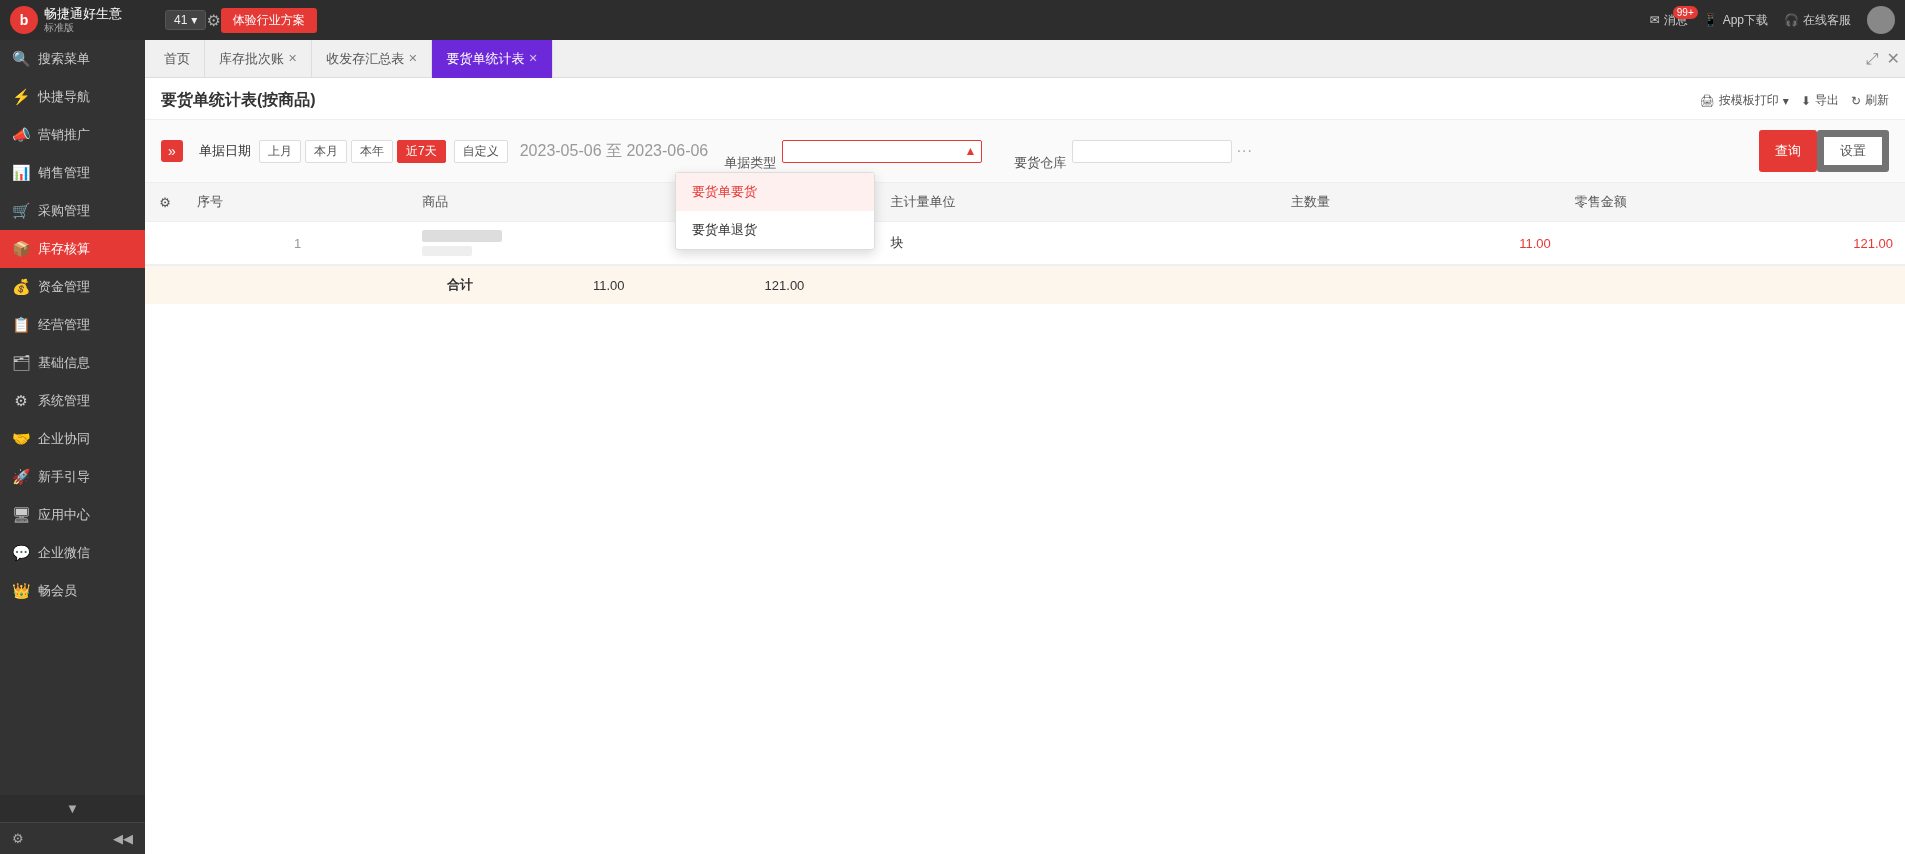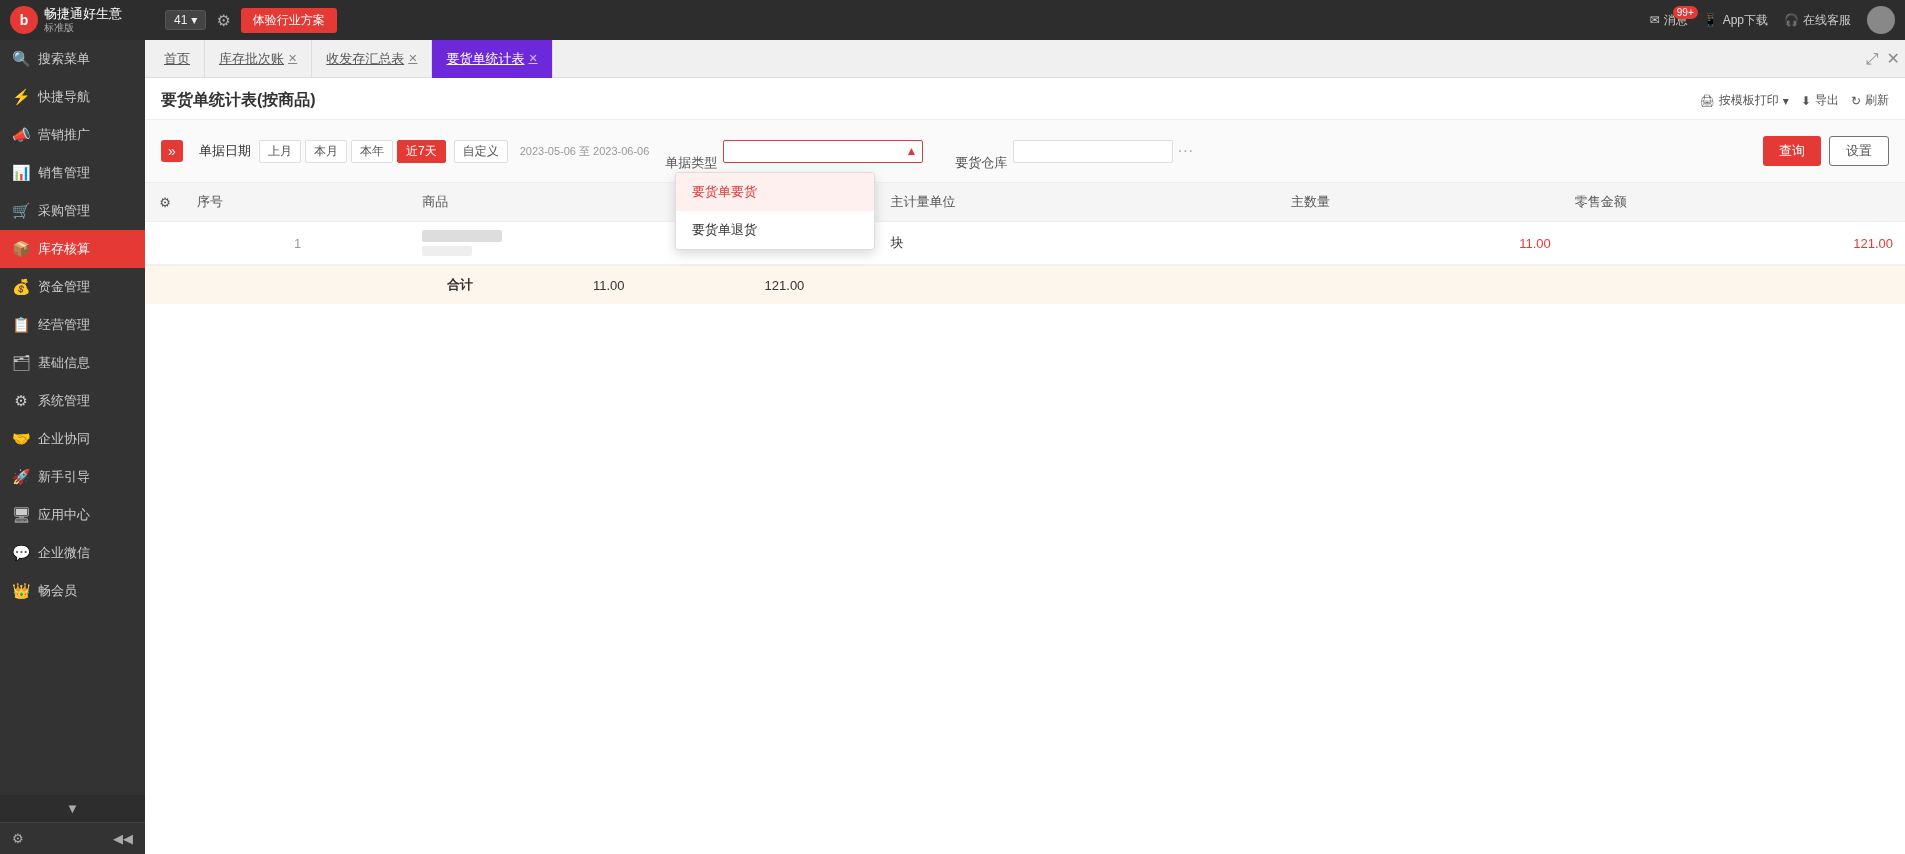--- a/index.html
+++ b/index.html
@@ -31,21 +31,20 @@
       color: #fff; font-weight: bold; font-size: 14px;
     }
     .logo-text { line-height: 1.2; }
     .logo-title { color: #fff; font-size: 13px; }
     .logo-sub { color: #aaa; font-size: 10px; }
 
     .header-center {
       flex: 1;
       display: flex;
       align-items: center;
-      gap: 10px;
       padding-left: 10px;
     }
     .store-selector {
       background: #444;
       border: 1px solid #555;
       border-radius: 3px;
       color: #eee;
       padding: 2px 8px;
       font-size: 12px;
       display: flex; align-items: center; gap: 4px;
@@ -169,21 +168,20 @@
       display: flex;
       align-items: center;
       gap: 4px;
       padding: 0 14px;
       height: 38px;
       font-size: 13px;
       color: #555;
       cursor: pointer;
       border-right: 1px solid #ddd;
       white-space: nowrap;
-      text-decoration: underline;
     }
     .tab-item.active {
       background: #6d28d9;
       color: #fff;
     }
     .tab-close {
       font-size: 11px;
       color: inherit;
       opacity: 0.7;
     }
@@ -277,21 +275,21 @@
     .date-custom {
       padding: 2px 8px;
       border: 1px solid #ddd;
       border-radius: 2px;
       background: #fff;
       font-size: 12px;
       cursor: pointer;
       color: #555;
     }
     .date-range-text {
-      font-size: 11px;
+      font-size: 16px;
       color: #999;
       margin-left: 4px;
     }
 
     .filter-type-group {
       display: flex;
       align-items: center;
       gap: 6px;
     }
     .filter-label { color: #555; font-size: 13px; margin-top: 24px; }
@@ -335,35 +333,35 @@
     .filter-more-btn {
       color: #aaa;
       font-size: 16px;
       cursor: pointer;
       margin-left: 4px;
     }
 
     .filter-right-btns {
       margin-left: auto;
       display: flex;
-      gap: 8px;
+      gap: 0;
     }
     .query-btn {
       background: #e53935;
       color: #fff;
       border: none;
       border-radius: 3px;
       padding: 5px 16px;
       font-size: 13px;
       cursor: pointer;
     }
     .set-btn {
       background: #fff;
       color: #555;
-      border: 1px solid #737373;
+      border: 7px solid #737373;
       border-radius: 3px;
       padding: 5px 16px;
       font-size: 13px;
       cursor: pointer;
     }
 
     
     .dropdown-overlay {
       position: absolute;
       top: 52px;

